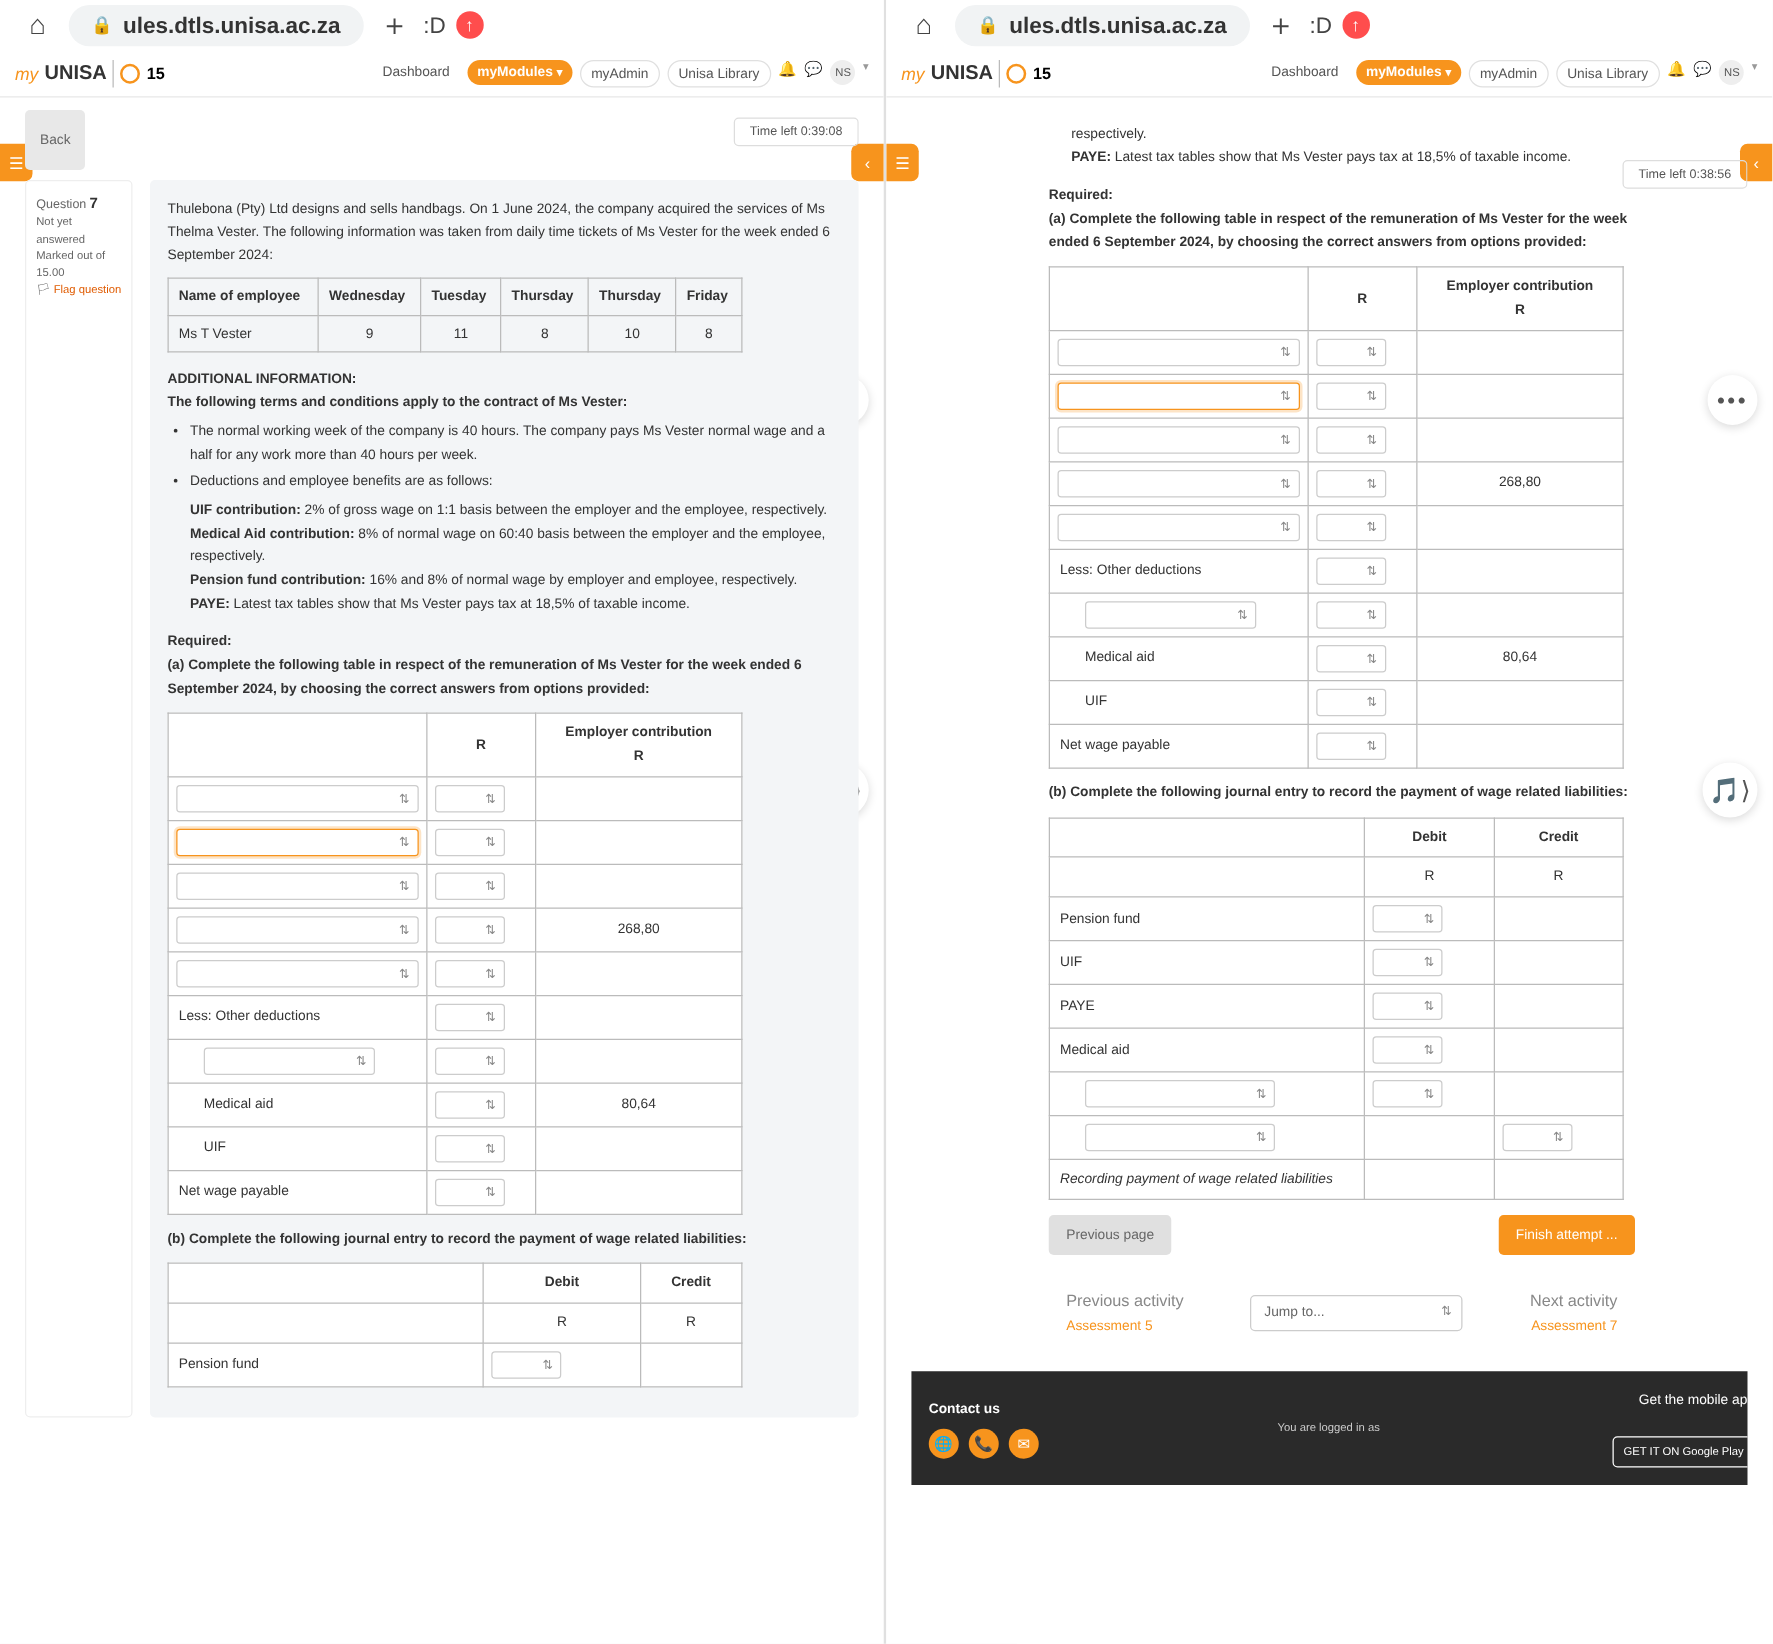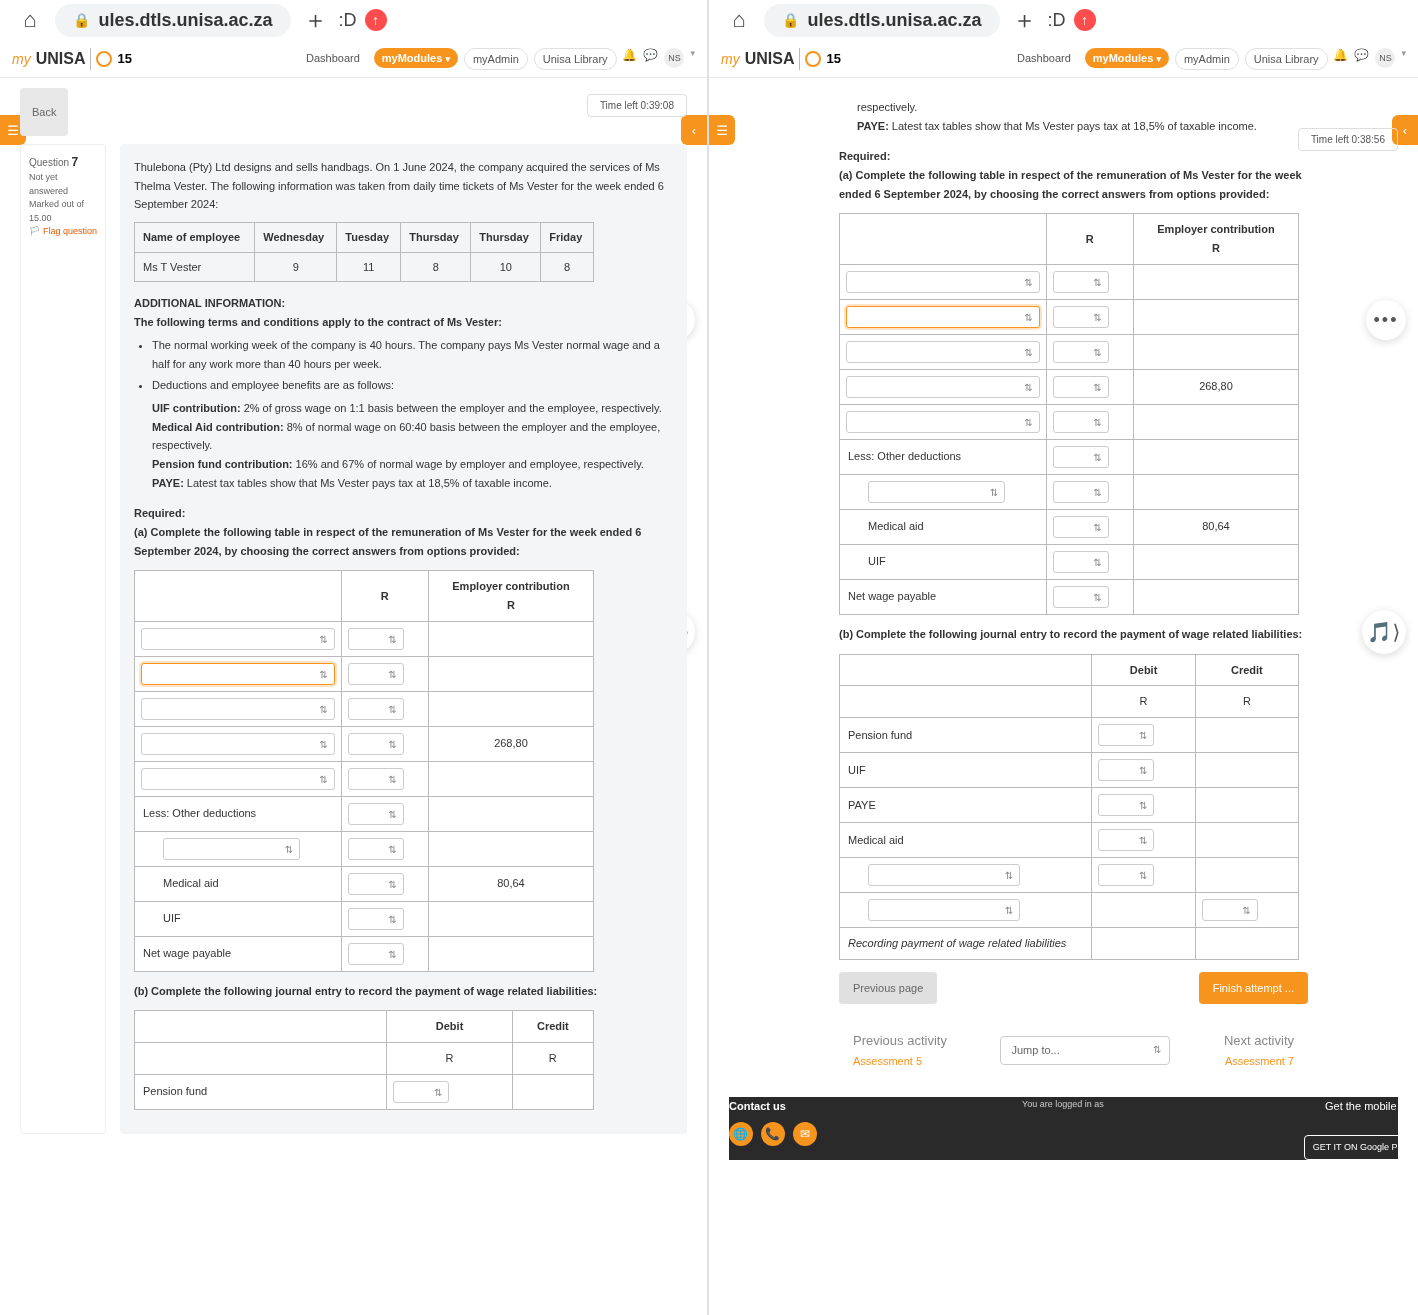--- a/index.html
+++ b/index.html
@@ -68,21 +68,21 @@
 .pager{display:flex;justify-content:space-between;margin:12px 0}
 .btn-grey{padding:7px 14px;background:#e0e0e0;color:#666;font-size:11px;border-radius:4px}
 .btn-orange{padding:7px 14px;background:#f7941d;color:#fff;font-size:11px;border-radius:4px}
 
 .prevnext{display:flex;align-items:center;justify-content:space-between;background:#fff;border-radius:6px;padding:14px;margin:12px 0;font-size:11px}
 .pn-label{color:#888;font-size:13px}
 .pn-link{color:#f7941d;font-size:11px}
 .jump{border:1px solid #ccc;border-radius:4px;padding:4px 10px;font-size:11px;color:#666;width:170px;position:relative}
 .jump::after{content:"⇅";position:absolute;right:8px;top:4px;font-size:10px;color:#888}
 
-.footer{background:#2a2a2a;color:#fff;font-size:11px;display:flex;justify-content:space-between;}
+.footer{background:#2a2a2a;color:#fff;padding:14px;font-size:11px;display:flex;justify-content:space-between;align-items:center}
 .footer .circ{width:24px;height:24px;border-radius:50%;background:#f7941d;display:inline-flex;align-items:center;justify-content:center;margin-right:5px;font-size:12px}
 .gp-badge{border:1px solid #fff;border-radius:4px;padding:4px 8px;font-size:9px}
 
 .right-content{position:absolute;top:88px;left:20px;right:20px;bottom:0;overflow:hidden}
 .scroll-inner{height:100%;overflow:hidden}
 
 .italic{font-style:italic}
 </style>
 </head>
 <body>
@@ -165,21 +165,21 @@
 
         <p class="section-head">ADDITIONAL INFORMATION:</p>
         <p class="strong">The following terms and conditions apply to the contract of Ms Vester:</p>
         <ul class="cond">
           <li>The normal working week of the company is 40 hours. The company pays Ms Vester normal wage and a half for any work more than 40 hours per week.</li>
           <li>Deductions and employee benefits are as follows:</li>
         </ul>
         <div style="padding-left:18px">
           <p><span class="strong">UIF contribution:</span><span> 2% of gross wage on 1:1 basis between the employer and the employee, respectively.</span></p>
           <p><span class="strong">Medical Aid contribution:</span><span> 8% of normal wage on 60:40 basis between the employer and the employee, respectively.</span></p>
-          <p><span class="strong">Pension fund contribution:</span><span> 16% and 67% of normal wage by employer and employee, respectively.</span></p>
+          <p><span class="strong">Pension fund contribution:</span><span> 16% and 8% of normal wage by employer and employee, respectively.</span></p>
           <p><span class="strong">PAYE:</span><span> Latest tax tables show that Ms Vester pays tax at 18,5% of taxable income.</span></p>
         </div>
 
         <p class="section-head">Required:</p>
         <p class="strong">(a)   Complete the following table in respect of the remuneration of Ms Vester for the week ended 6 September 2024, by choosing the correct answers from options provided:</p>
 
         <table class="ans">
           <tbody>
                 <tr>
                   <th style="width:45%"></th>

